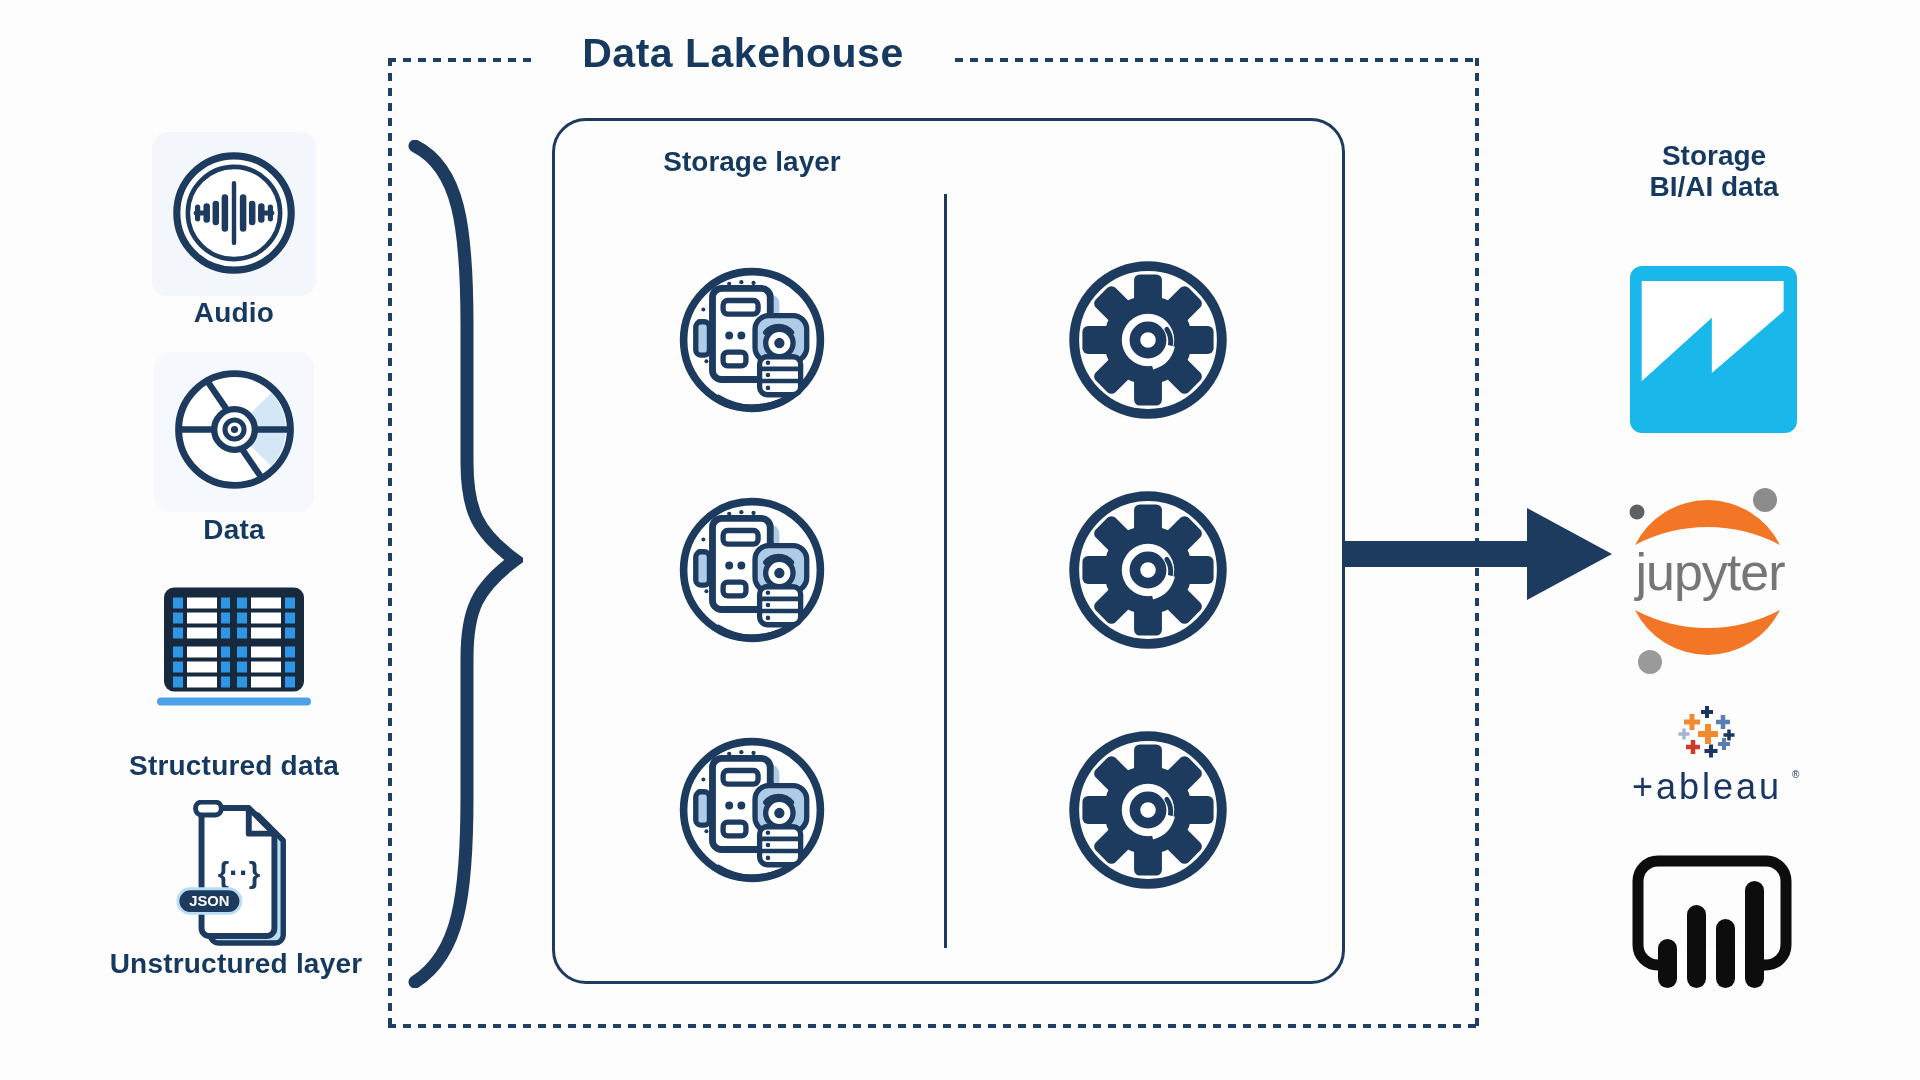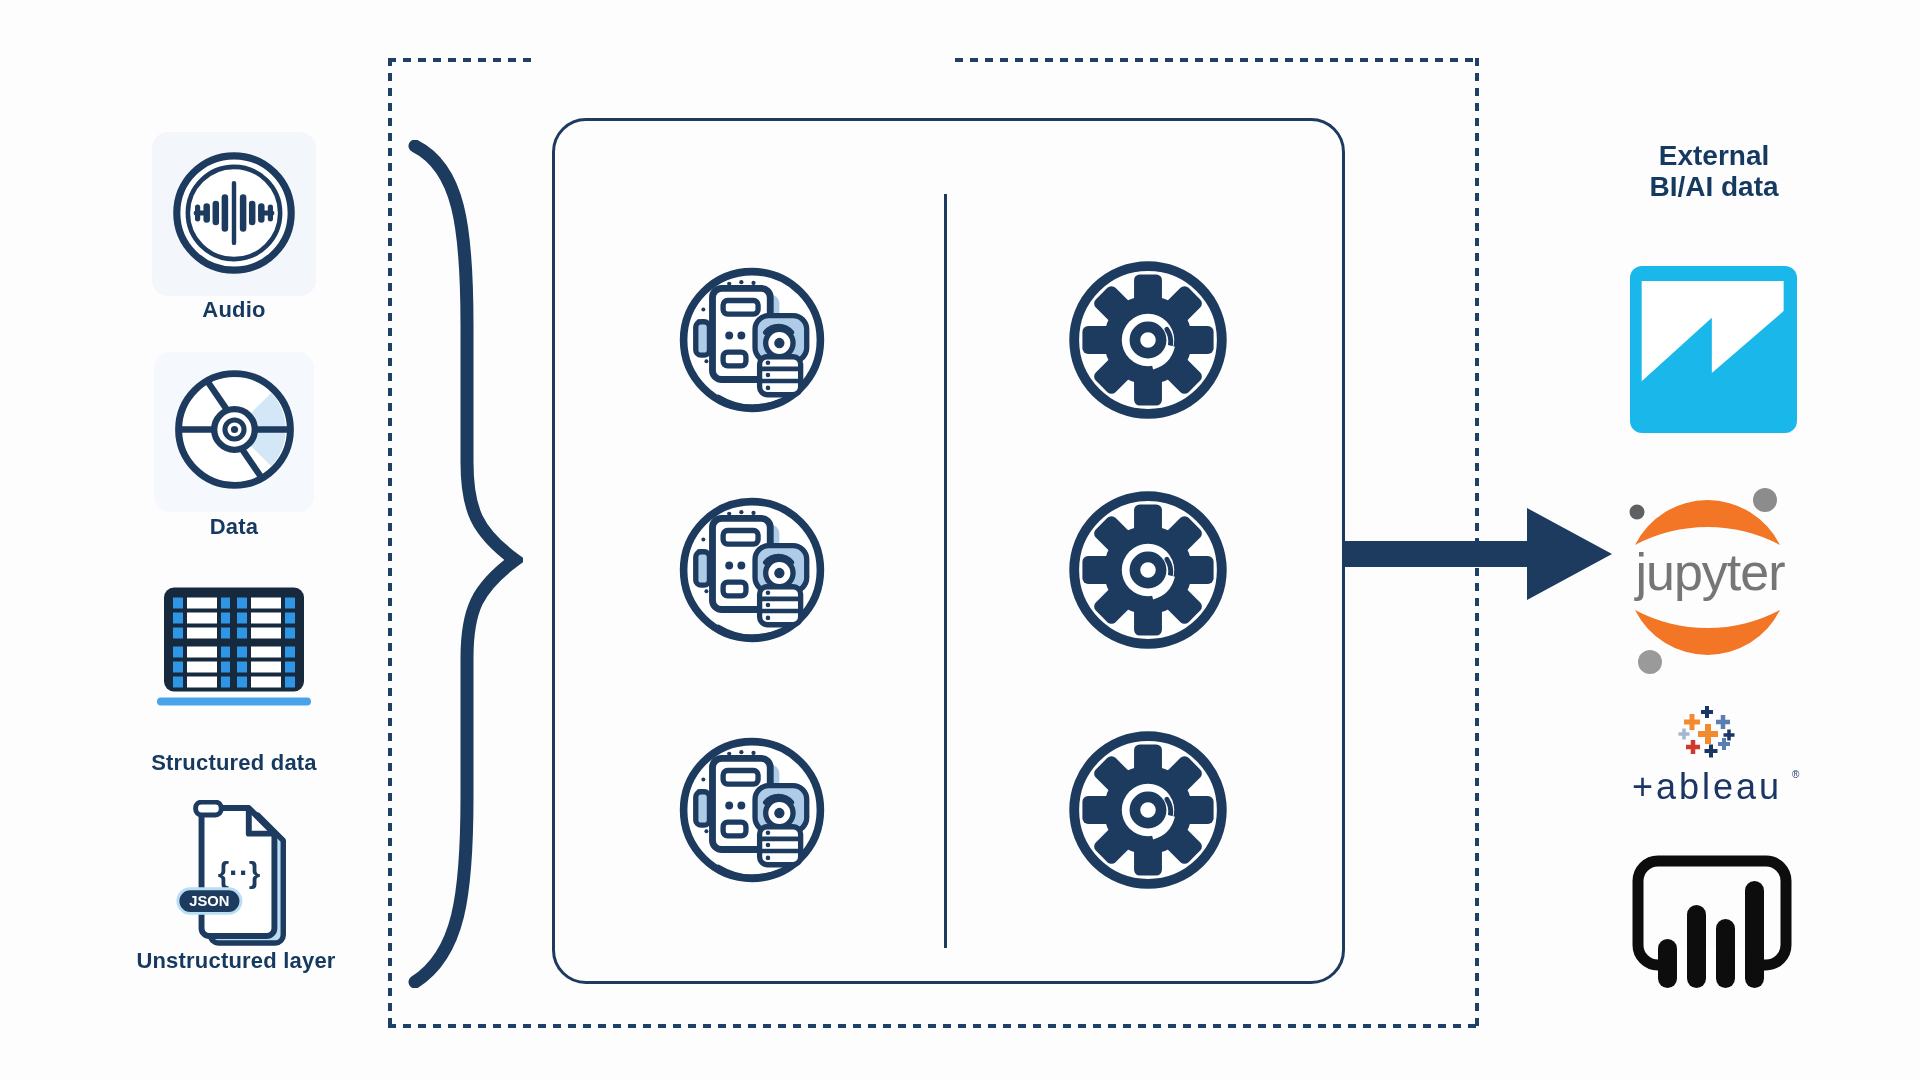--- a/index.html
+++ b/index.html
@@ -6,21 +6,21 @@
     --navy:#1d3a5f;
     --navy-dark:#17293c;
     --cyan:#1ab7ea;
     --lblue:#aecbe8;
     --bblue:#2e96e4;
   }
   *{margin:0;padding:0;box-sizing:border-box;}
   body{background:#ffffff;font-family:"Liberation Sans",sans-serif;}
   .canvas{position:relative;width:1920px;height:1080px;background:#fdfdfe;overflow:hidden;}
   .abs{position:absolute;}
-  .lbl{position:absolute;color:#16395f;font-weight:700;text-align:center;font-size:22px;letter-spacing:.2px;}
+  .lbl{position:absolute;color:#16395f;font-weight:700;text-align:center;font-size:28px;letter-spacing:.2px;}
   .hdr{position:absolute;color:#16395f;font-weight:700;text-align:center;font-size:28px;}
   .title{position:absolute;left:533px;top:30px;width:420px;text-align:center;color:#16395f;font-weight:700;font-size:41px;letter-spacing:.5px;}
   .dash-h{position:absolute;height:4px;background:repeating-linear-gradient(90deg,#1e3f66 0 8px,transparent 8px 15px);}
   .dash-v{position:absolute;width:4px;background:repeating-linear-gradient(180deg,#1e3f66 0 8px,transparent 8px 15px);}
   .innerbox{position:absolute;left:552px;top:118px;width:793px;height:866px;border:3px solid var(--navy);border-radius:34px;}
   .divider{position:absolute;left:944px;top:194px;width:3px;height:754px;background:var(--navy);}
   .tile{position:absolute;background:#f3f7fb;border-radius:16px;}
   .cyanlogo{position:absolute;left:1630px;top:266px;width:167px;height:167px;background:var(--cyan);border-radius:12px;}
   .ext-heading{position:absolute;left:1608px;top:140px;width:212px;text-align:center;color:#16395f;font-weight:700;font-size:28px;line-height:31px;}
   svg{display:block;}
@@ -84,20 +84,21 @@
       </symbol>
     </defs>
   </svg>
 
   <div class="dash-h" style="left:388px;top:58px;width:146px;"></div>
   <div class="dash-h" style="left:955px;top:58px;width:522px;"></div>
   <div class="dash-h" style="left:388px;top:1024px;width:1091px;"></div>
   <div class="dash-v" style="left:388px;top:58px;height:970px;"></div>
   <div class="dash-v" style="left:1475px;top:58px;height:970px;"></div>
 
+  <div class="title">Data Lakehouse</div>
 
   <div class="tile" style="left:152px;top:132px;width:164px;height:164px;"></div>
   <div class="tile" style="left:154px;top:352px;width:160px;height:160px;background:#f5f8fc;"></div>
 
   <svg class="abs" style="left:169px;top:148px;" width="130" height="130" viewBox="0 0 100 100">
     <circle cx="50" cy="50" r="44" fill="#ffffff" stroke="#1d3a5f" stroke-width="5.5"></circle>
     <circle cx="50" cy="50" r="35.5" fill="#ffffff" stroke="#1d3a5f" stroke-width="3.5"></circle>
     <g stroke="#1d3a5f" stroke-linecap="round">
       <path d="M50,27 V73" stroke-width="3.4"></path>
       <path d="M43,38 V62" stroke-width="5"></path>
@@ -187,20 +188,21 @@
     <rect x="6" y="90" width="64" height="25" rx="12.5" fill="#1d3a5f" stroke="#b9ddf2" stroke-width="3"></rect>
     <text x="38" y="108" text-anchor="middle" font-family="Liberation Sans, sans-serif" font-size="15" font-weight="700" fill="#ffffff">JSON</text>
   </svg>
   <div class="lbl" style="left:104px;top:948px;width:264px;">Unstructured layer</div>
 
   <svg class="abs" style="left:405px;top:140px;" width="118" height="848" viewBox="0 0 118 848">
     <path d="M10,6 C54,28 62,86 62,186 L62,322 C62,370 72,392 110,420 C72,448 62,470 62,518 L62,656 C62,756 54,814 10,842" fill="none" stroke="#1d3a5f" stroke-width="13" stroke-linecap="round"></path>
   </svg>
 
   <div class="innerbox"></div>
+  <div class="hdr" style="left:602px;top:146px;width:300px;">Storage layer</div>
   <div class="divider"></div>
 
   <svg class="abs" style="left:676px;top:264px;" width="152" height="152">
       <use href="#sym-storage"></use>
     </svg>
   <svg class="abs" style="left:676px;top:494px;" width="152" height="152">
       <use href="#sym-storage"></use>
     </svg>
   <svg class="abs" style="left:676px;top:734px;" width="152" height="152">
       <use href="#sym-storage"></use>
@@ -214,21 +216,21 @@
     </svg>
   <svg class="abs" style="left:1066px;top:728px;" width="164" height="164">
       <use href="#sym-gear"></use>
     </svg>
 
   <svg class="abs" style="left:1345px;top:504px;z-index:5;" width="270" height="114" viewBox="0 0 270 114">
     <polygon points="0,37 182,37 182,4 267,50 182,96 182,63 0,63" fill="#1d3a5f"></polygon>
   </svg>
 
   <div class="ext-heading">
-    <div>External</div>
+    <div>Storage</div>
     <div>BI/AI data</div>
   </div>
 
   <div class="cyanlogo">
     <svg width="167" height="167" viewBox="0 0 100 100">
       <polygon points="7,9 92,9 92,27 49,64 49,31 7,69" fill="#ffffff"></polygon>
     </svg>
   </div>
 
   <svg class="abs" style="left:1618px;top:478px;" width="190" height="205" viewBox="0 0 190 205">

